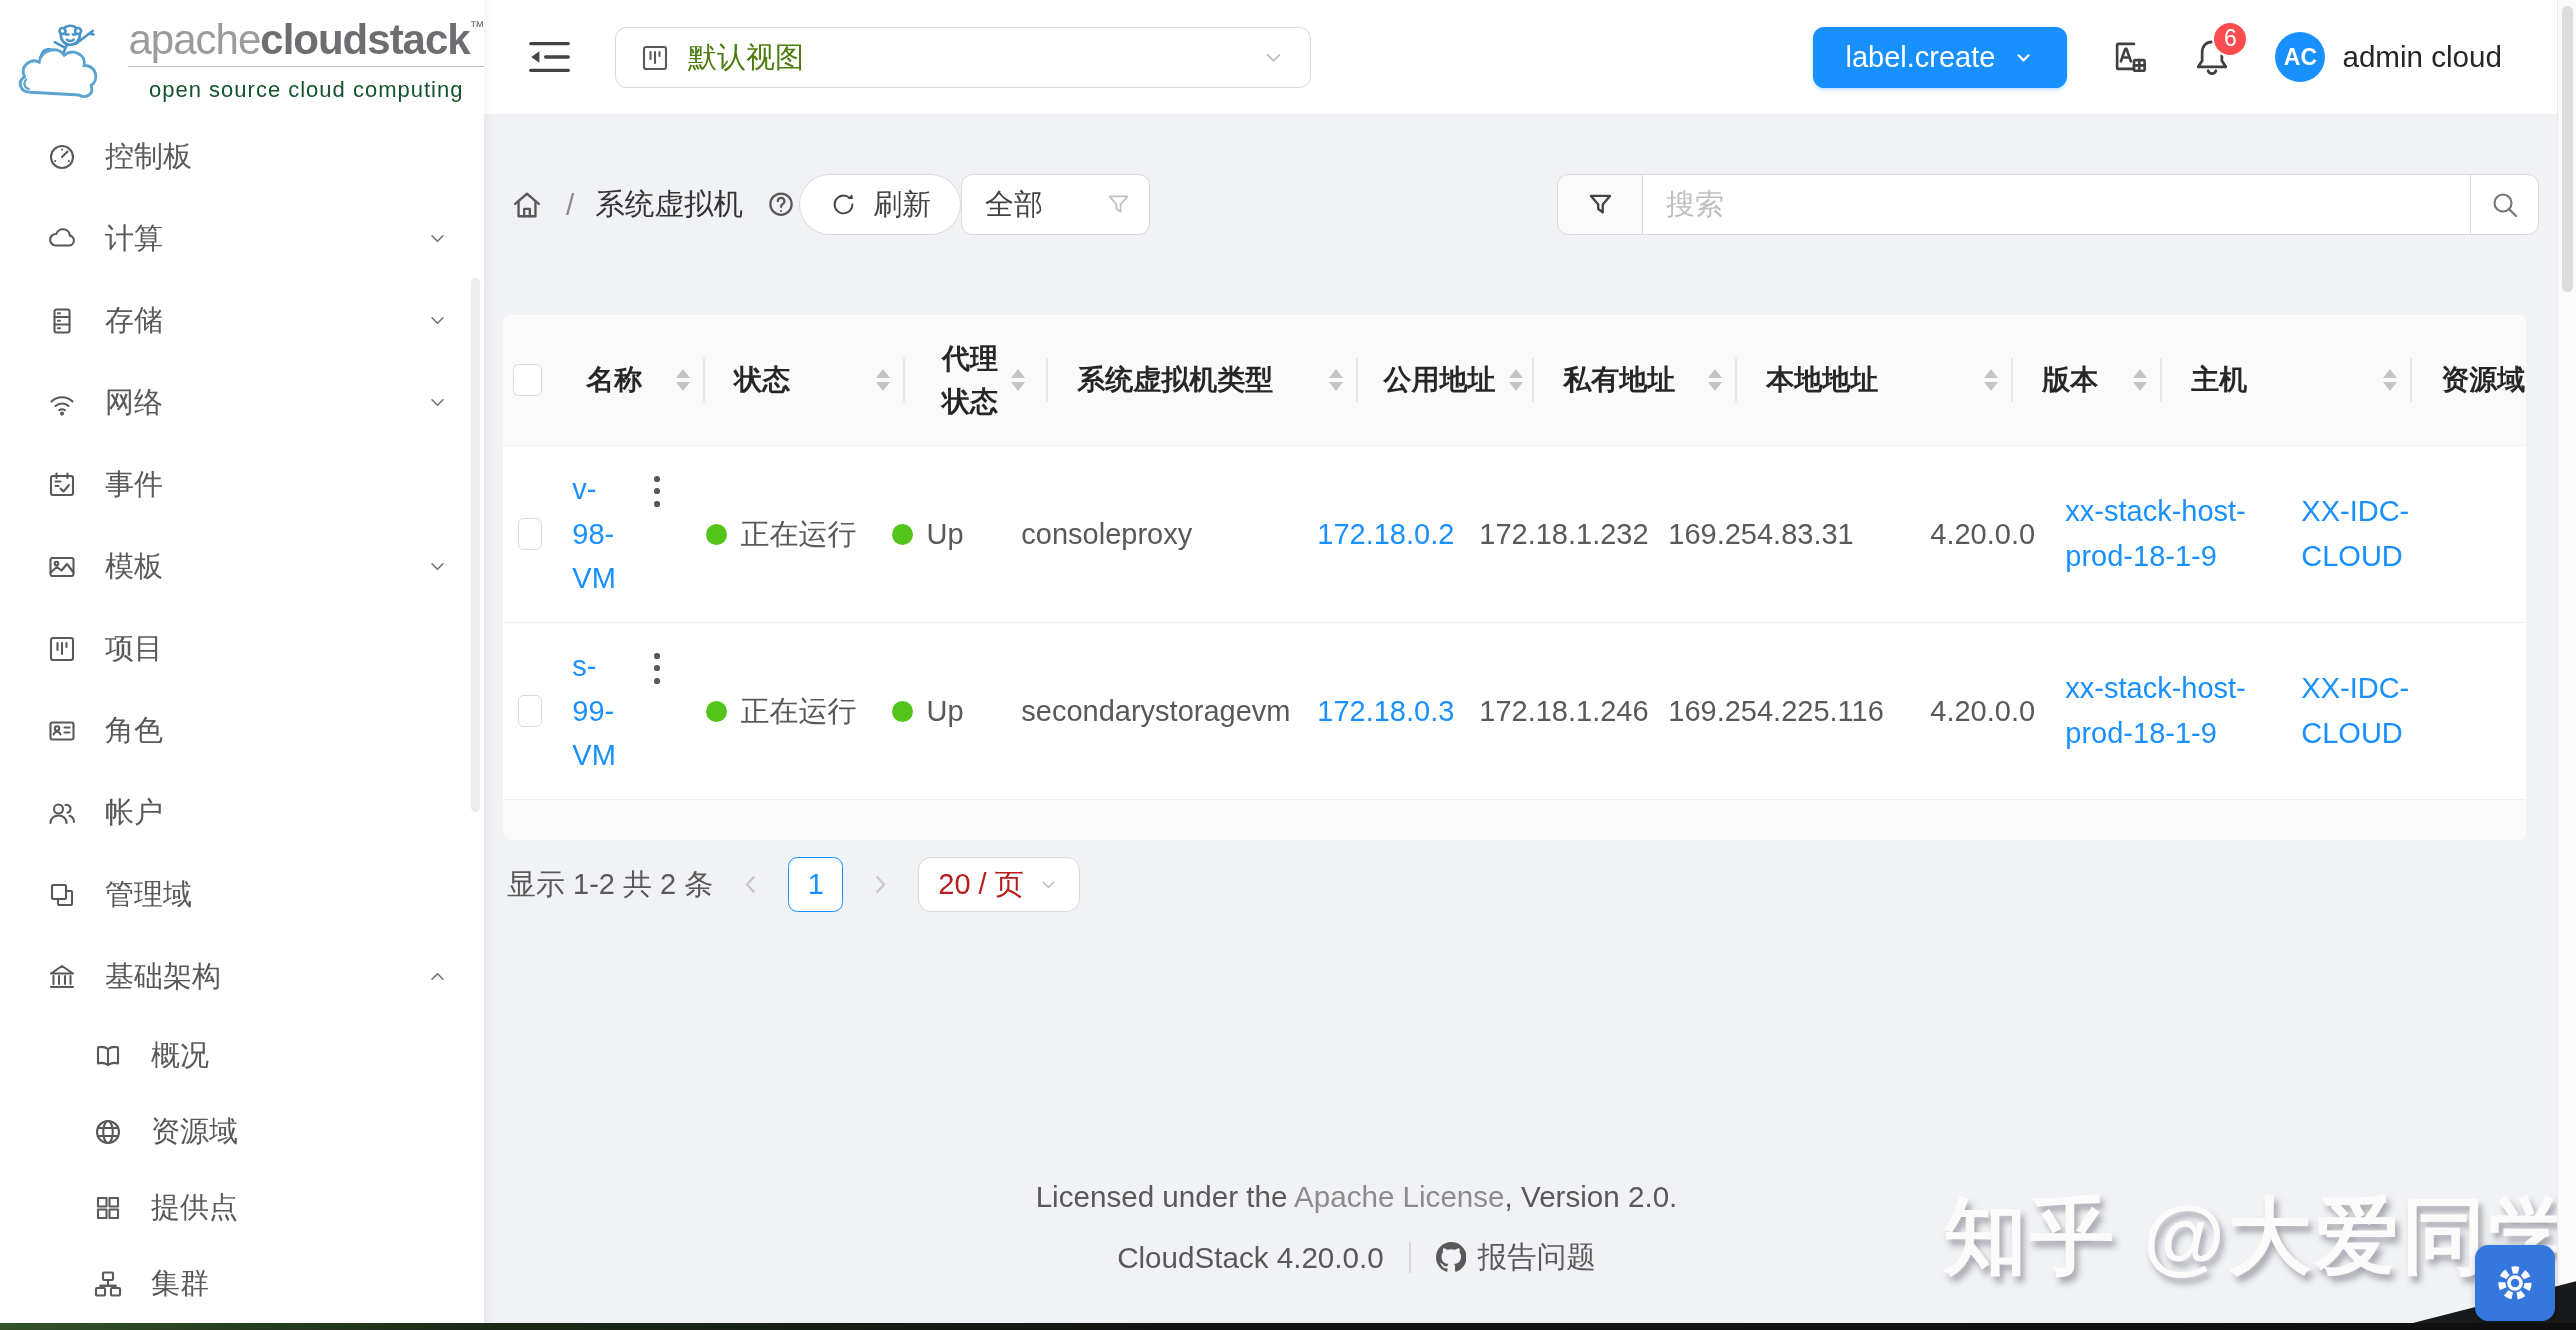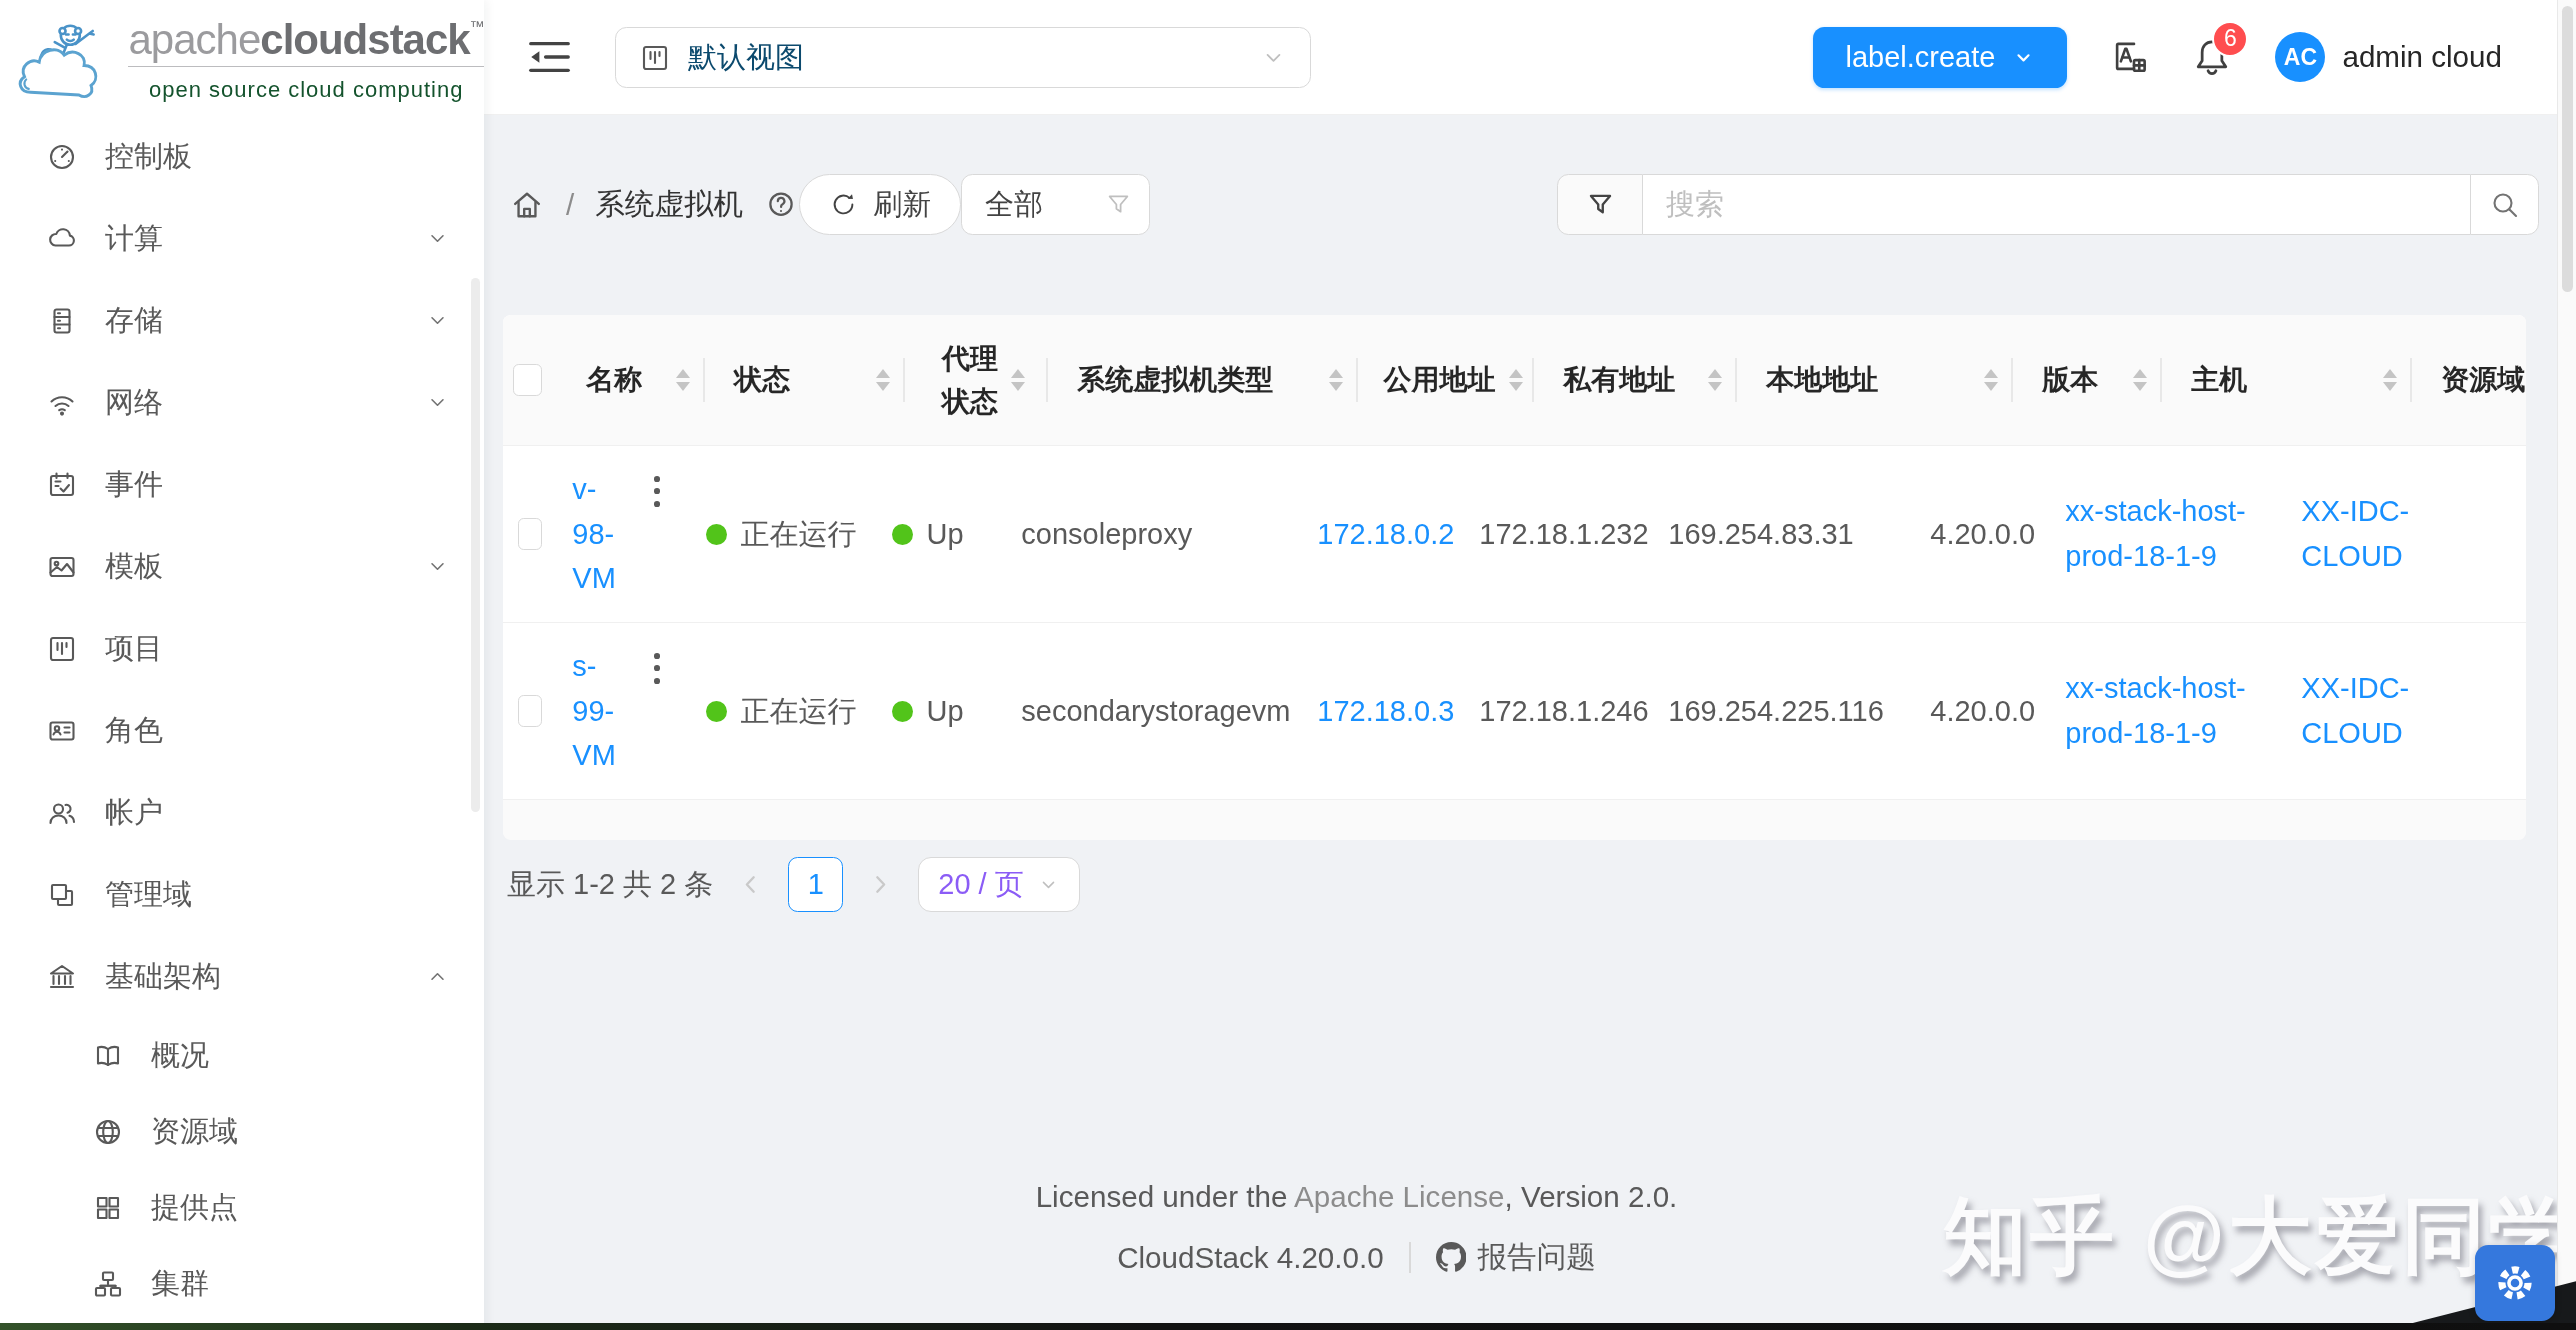--- a/index.html
+++ b/index.html
@@ -3,21 +3,21 @@
 <meta charset="utf-8">
 <style>
   html,body{margin:0;padding:0;}
   body{font-family:"Liberation Sans","DejaVu Sans",sans-serif;background:#f0f2f5;}
   #page{position:relative;width:2576px;height:1331px;overflow:hidden;background:#f0f2f5;}
 
   
   #topbar{position:absolute;left:484px;top:0;width:2092px;height:114px;background:#fff;border-bottom:1.9px solid #f0f0f0;z-index:10;}
   .fold-btn{position:absolute;left:40px;top:32px;width:51px;height:50px;color:#434343;cursor:pointer;}
   .view-select{position:absolute;left:131px;top:27px;width:696px;height:61px;border:1.9px solid #d9d9d9;border-radius:11.4px;background:#fff;display:flex;align-items:center;padding:0 23px;box-sizing:border-box;color:#595959;}
-  .view-select .vs-label{font-size:29px;color:#0c4a6e;margin-left:17px;}
+  .view-select .vs-label{font-size:29px;color:#4d7c0f;margin-left:17px;}
   .view-select .vs-caret{margin-left:auto;color:#bfbfbf;}
   .tb-right{position:absolute;right:74px;top:0;height:114px;display:flex;align-items:center;gap:42px;}
   .create-btn{height:61px;padding:0 32px;background:#1890ff;border:none;border-radius:11.4px;color:#fff;font-size:29px;display:flex;align-items:center;gap:17px;cursor:pointer;box-shadow:0 1.9px 3.8px rgba(24,144,255,.25);}
   .icon-btn{color:#404040;display:flex;align-items:center;cursor:pointer;}
   .bell-wrap{position:relative;}
   .badge{position:absolute;top:-15.3px;left:21px;min-width:36px;height:36px;border-radius:18px;background:#ff4d4f;color:#fff;font-size:23px;display:flex;align-items:center;justify-content:center;border:2.9px solid #fff;box-sizing:border-box;padding:0 5.7px;}
   .user-wrap{display:flex;align-items:center;gap:17px;}
   .avatar{width:50px;height:50px;border-radius:50%;background:#1890ff;color:#fff;font-size:23px;font-weight:700;display:flex;align-items:center;justify-content:center;}
   .username{font-size:29.6px;color:#262626;}
 
@@ -72,21 +72,21 @@
   .dot{width:21px;height:21px;border-radius:50%;background:#52c41a;flex:0 0 21px;margin-right:13.3px;}
   .host-link{max-width:206px;display:inline-block;}
   .zone-link{max-width:143px;display:inline-block;}
   .th-filter,.td-filter{justify-content:center;}
   .tfoot{height:40px;background:#fafafa;border-radius:0 0 7.6px 7.6px;}
 
   
   .pager{position:absolute;left:507px;top:856px;height:57px;display:flex;align-items:center;gap:23px;font-size:29px;color:#595959;z-index:5;}
   .pg-arrow{color:#c9c9c9;display:flex;align-items:center;cursor:pointer;}
   .pg-cur{width:55px;height:55px;border:1.9px solid #1890ff;border-radius:9.5px;background:#fff;color:#1890ff;display:flex;align-items:center;justify-content:center;font-size:29px;box-sizing:border-box;cursor:pointer;}
-  .pg-size{height:55px;border:1.9px solid #d9d9d9;border-radius:13px;background:#fff;display:flex;align-items:center;gap:13.3px;padding:0 19px;box-sizing:border-box;color:#8b5cf6;cursor:pointer;}
+  .pg-size{height:55px;border:1.9px solid #d9d9d9;border-radius:13px;background:#fff;display:flex;align-items:center;gap:13.3px;padding:0 19px;box-sizing:border-box;color:#b91c1c;cursor:pointer;}
   .pg-size .vs-caret{color:#bfbfbf;}
 
   
   .footer{position:absolute;left:484px;top:1180px;width:1745px;text-align:center;font-size:29.6px;color:#595959;z-index:3;}
   .footer .lic-link{color:#8c8c8c;cursor:pointer;}
   .footer-line2{margin-top:23px;display:flex;align-items:center;justify-content:center;gap:0;}
   .f-div{display:inline-block;width:1.9px;height:30.5px;background:#d9d9d9;margin:0 25px;}
   .gh{display:flex;align-items:center;gap:11.4px;color:#595959;cursor:pointer;}
 
   

